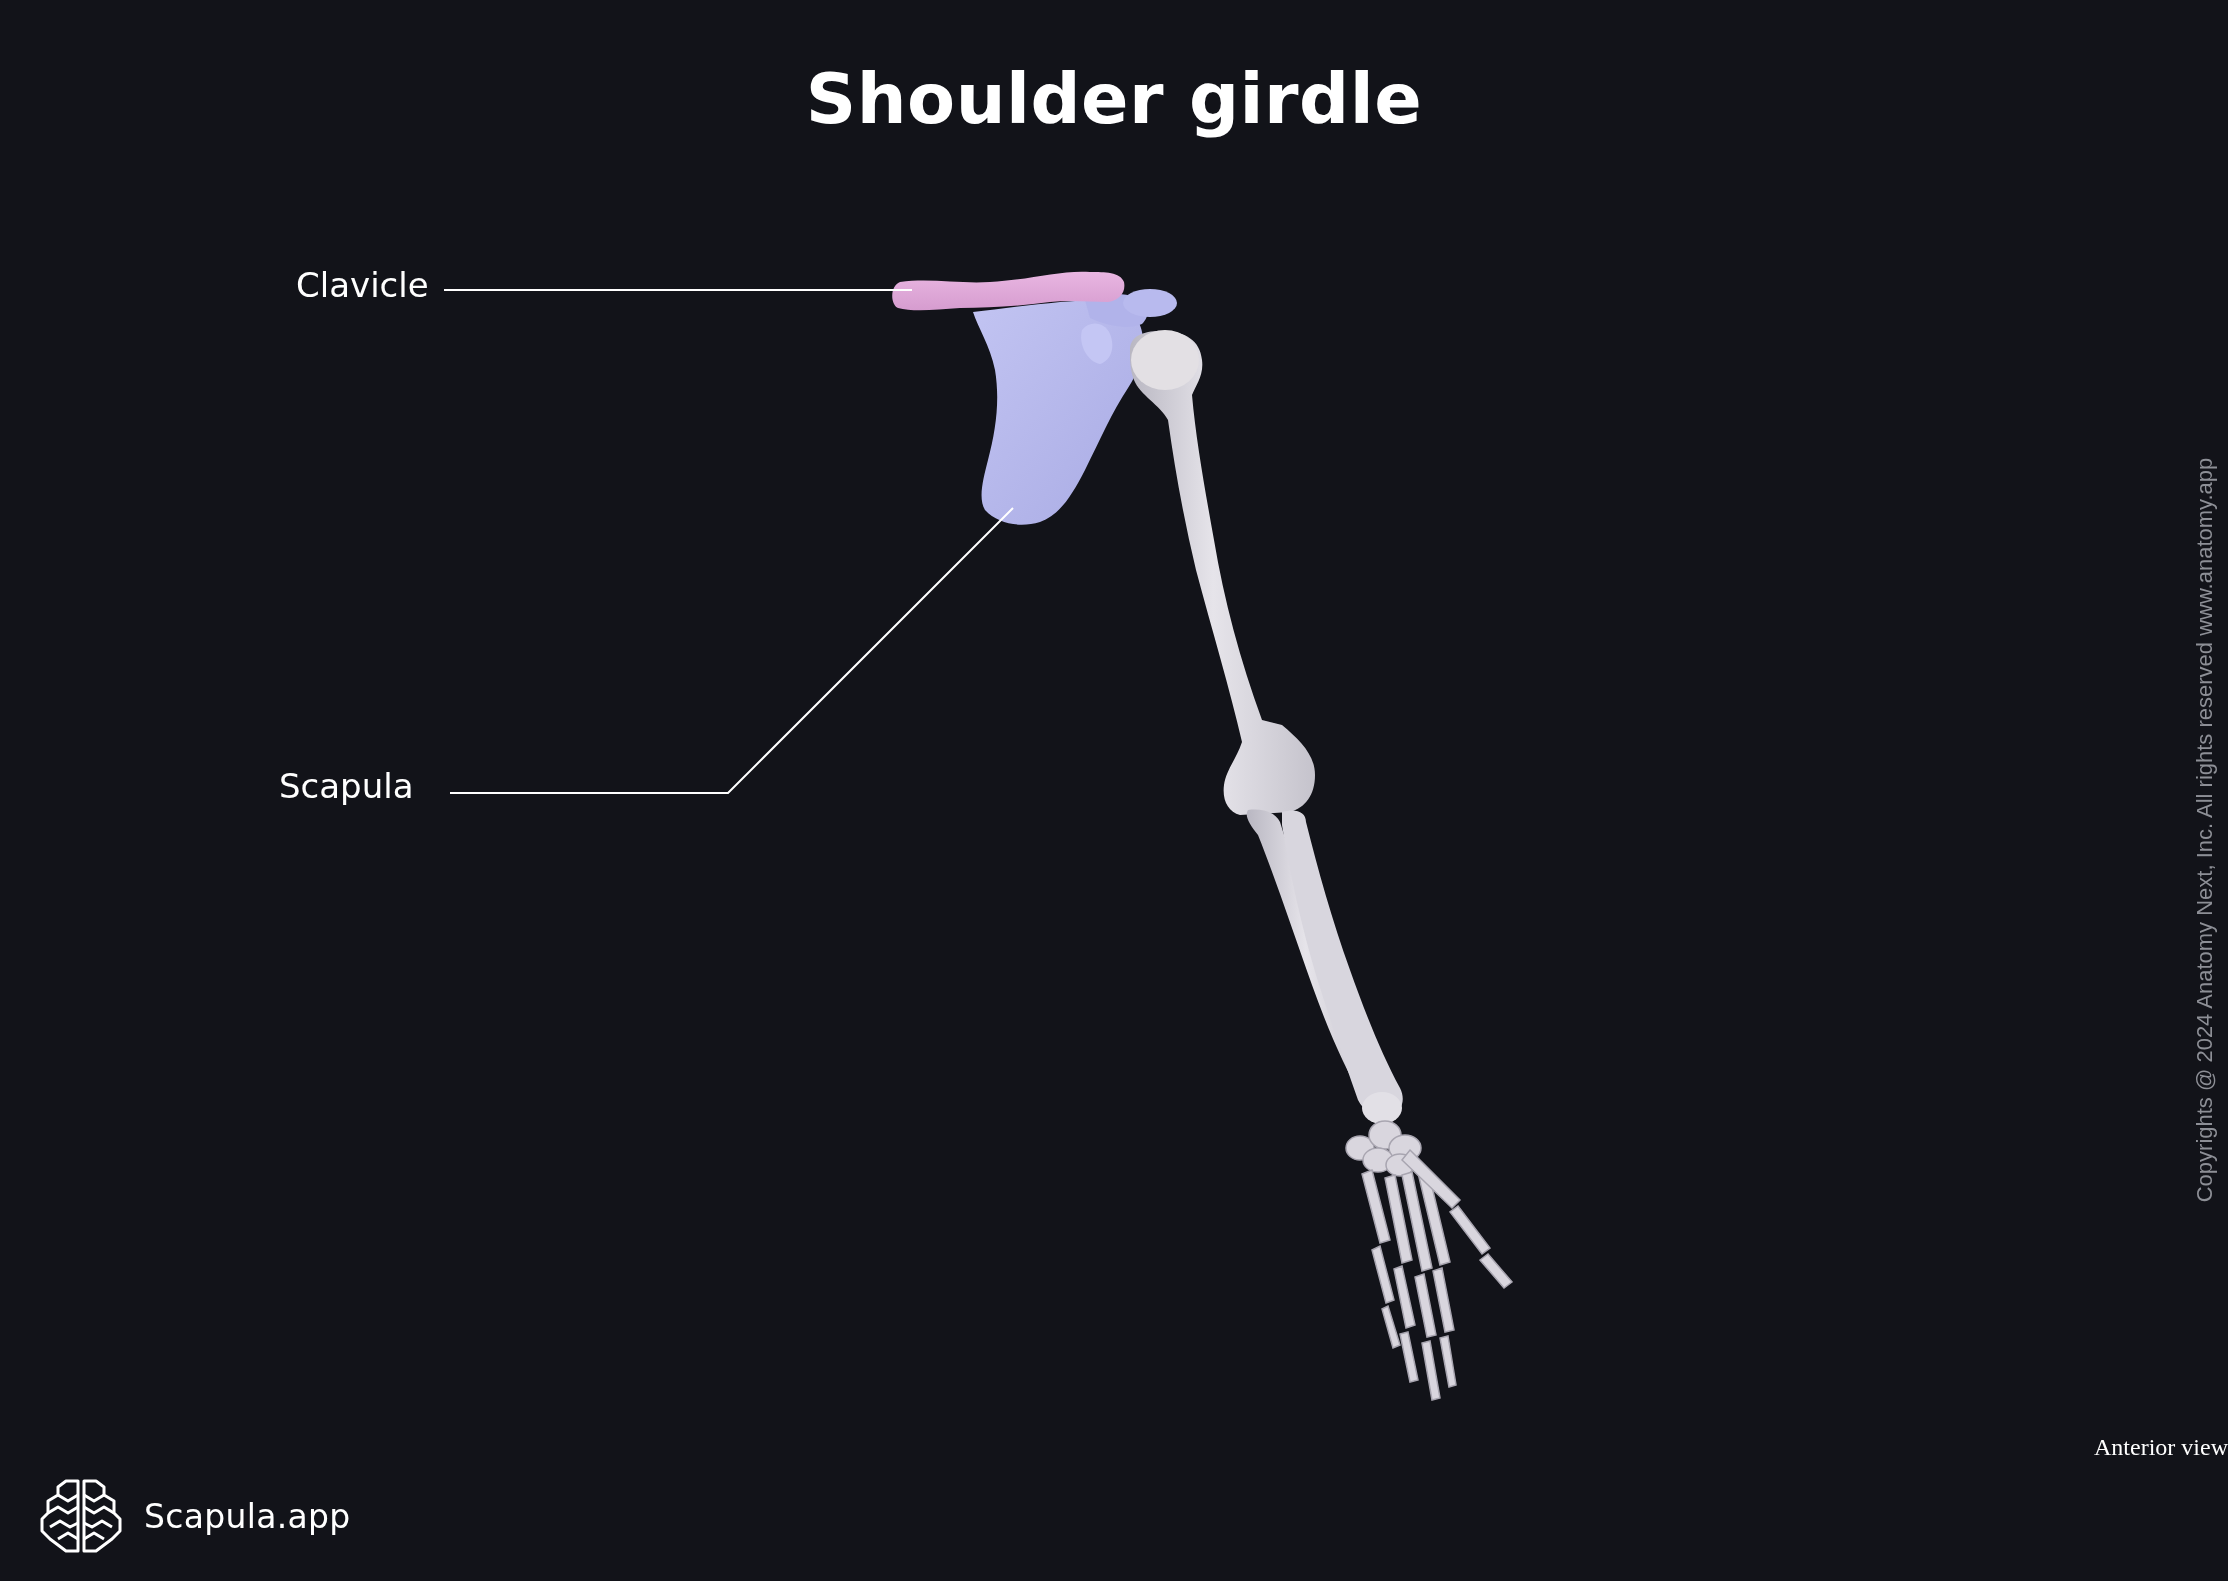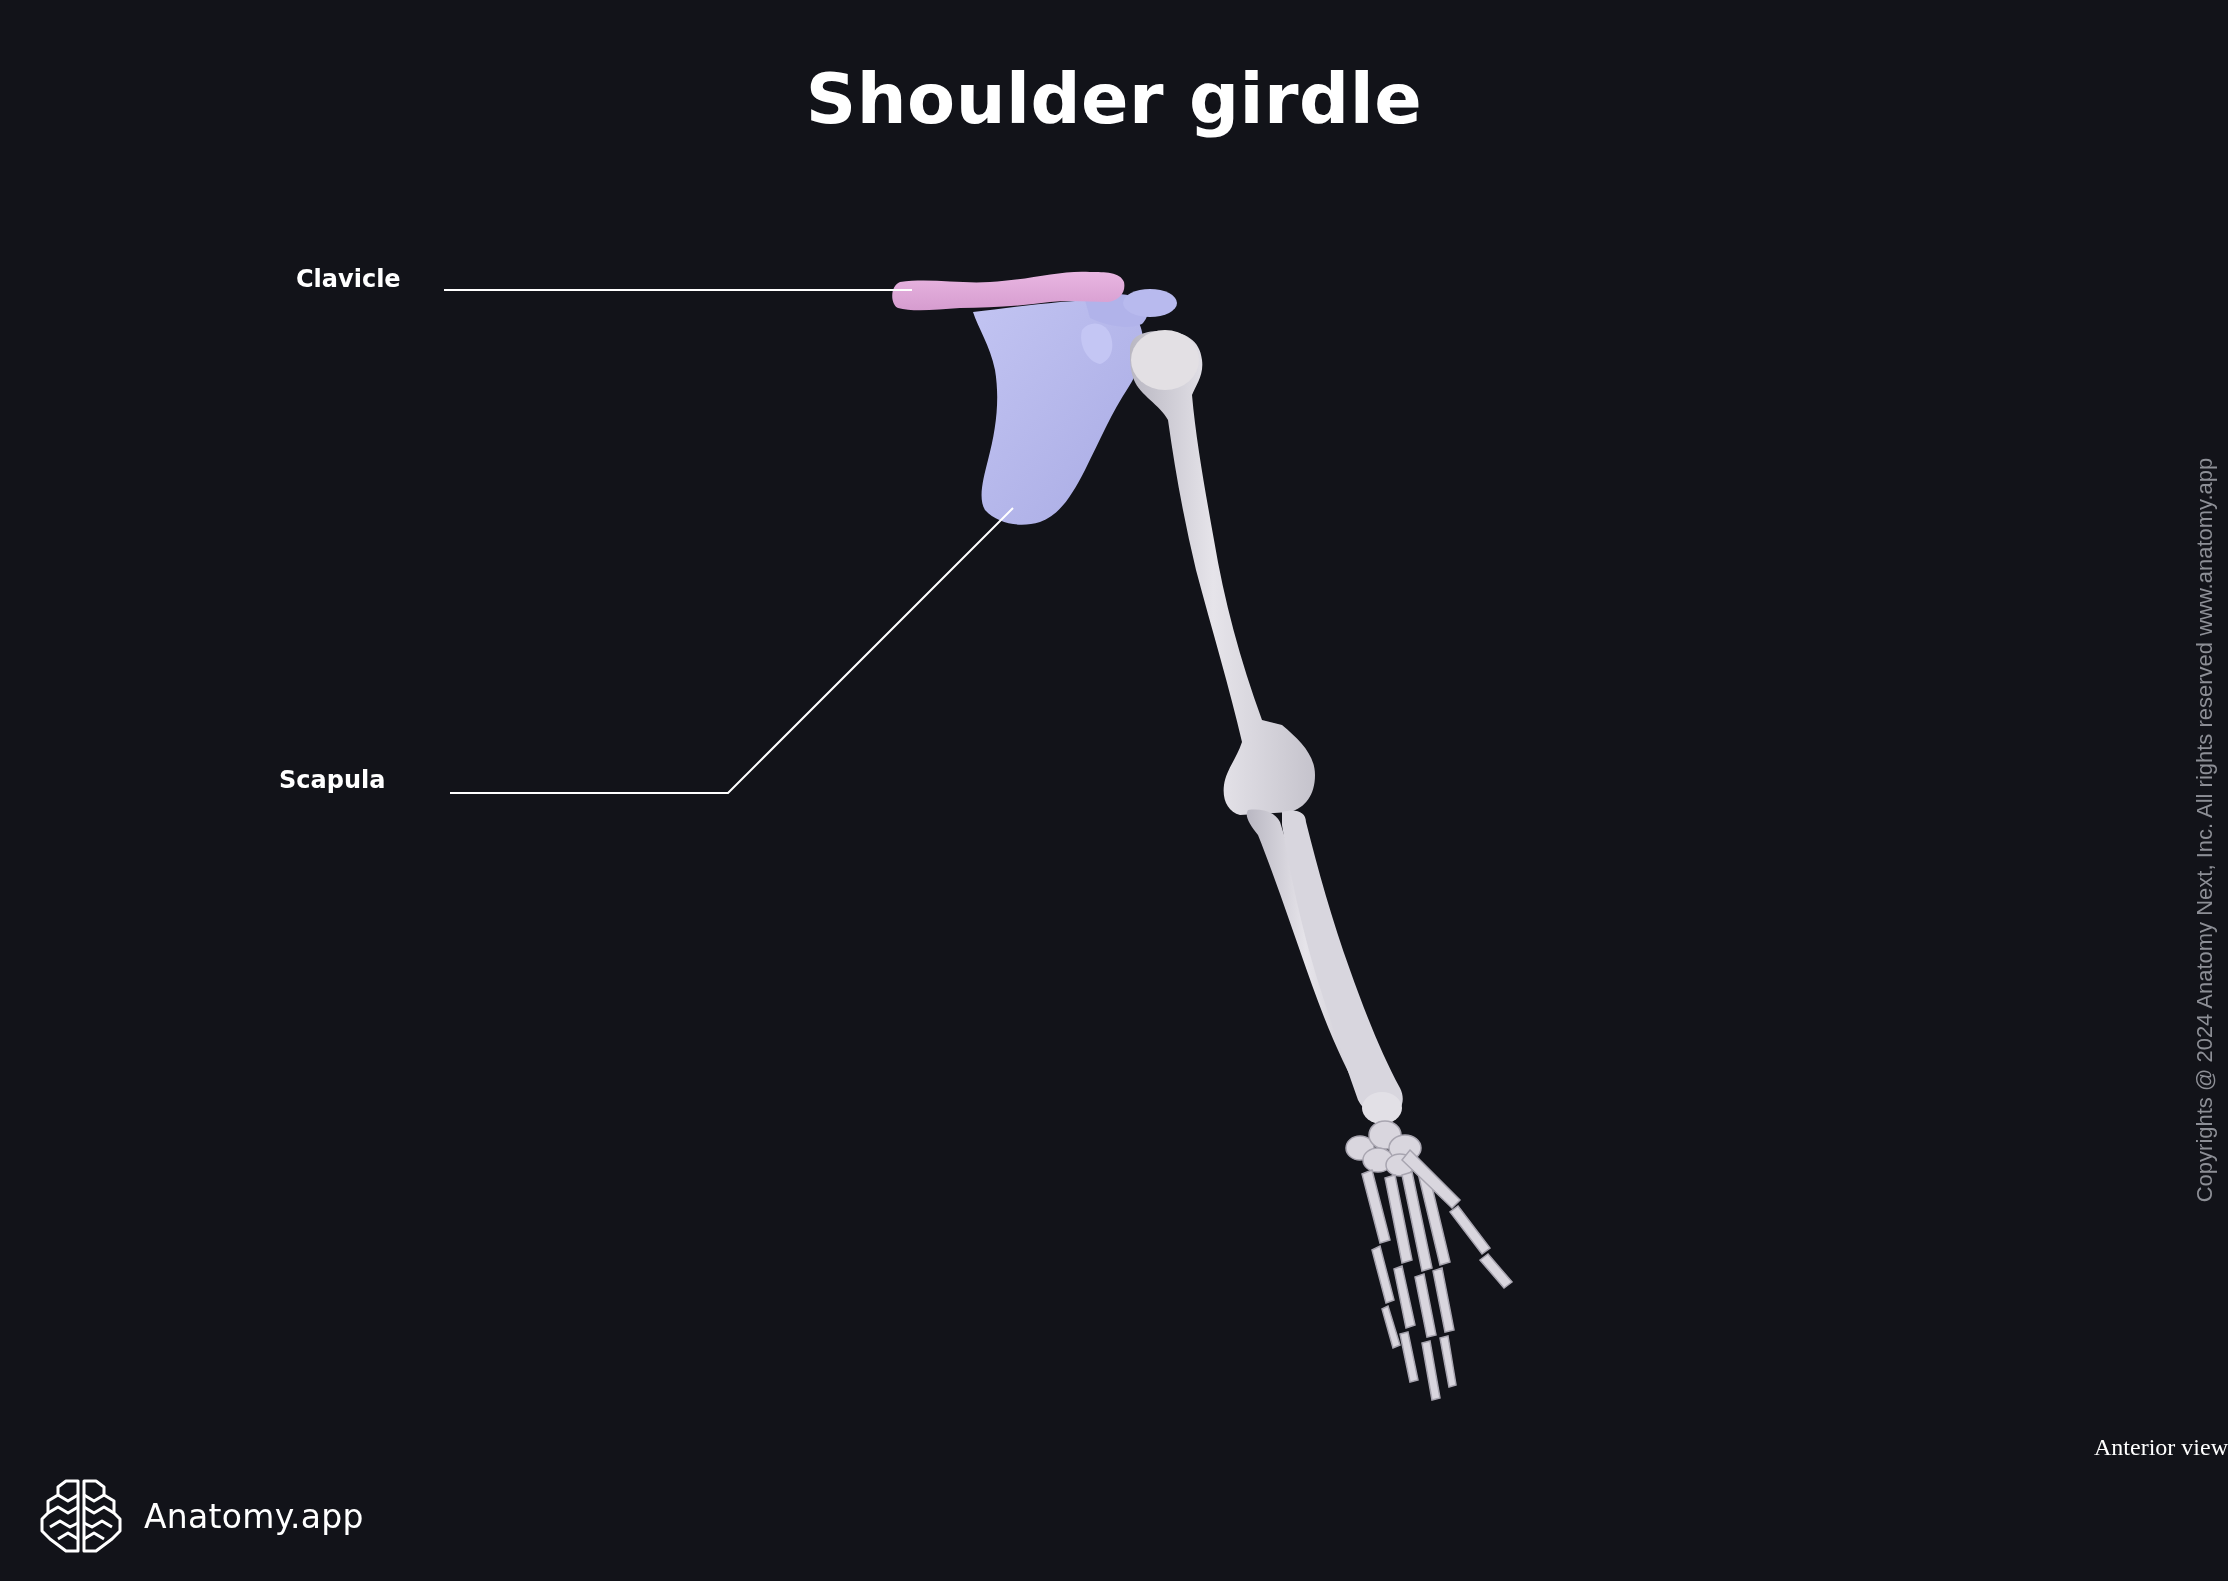--- a/index.html
+++ b/index.html
@@ -8,21 +8,21 @@
     background:#121319;
     position:relative;
     font-family:"DejaVu Sans", "Liberation Sans", sans-serif;
     color:#ffffff;
   }
   .title {
     position:absolute; left:0; width:2228px; top:58px;
     text-align:center; font-size:70px; font-weight:bold; letter-spacing:0.5px;
   }
   .label {
-    position:absolute; font-size:24px; font-weight:bold; white-space:nowrap;
+    position:absolute; font-size:34px; font-weight:normal; white-space:nowrap;
   }
   .view-label {
     position:absolute; left:0; width:2228px; top:1434px;
     text-align:right; font-size:24px;font-family:Liberation Serif, serif;
   }
   .brand {
     position:absolute; left:40px; top:1476px; height:80px;
     display:flex; align-items:center; gap:22px;
   }
   .brand-name { font-size:33px; letter-spacing:0.3px; }
@@ -123,16 +123,16 @@
     <path d="M44,4 L56,4 L64,10 L64,18 L74,24 L74,36 L80,42 L80,54 L72,62 L64,68 L56,74 L44,74 Z"></path>
     <path d="M18,18 L28,24 L38,18"></path>
     <path d="M8,36 L18,30 L28,36 L38,30"></path>
     <path d="M10,50 L20,44 L30,50 L38,46"></path>
     <path d="M18,62 L28,56 L38,62"></path>
     <path d="M64,18 L54,24 L44,18"></path>
     <path d="M74,36 L64,30 L54,36 L44,30"></path>
     <path d="M72,50 L62,44 L52,50 L44,46"></path>
     <path d="M64,62 L54,56 L44,62"></path>
   </svg>
-  <span class="brand-name">Anatomy.app</span>
+  <span class="brand-name">Scapula.app</span>
 </div>
 
 <div class="copyright">Copyrights @ 2024 Anatomy Next, Inc. All rights reserved www.anatomy.app</div>
 
 </body></html>

